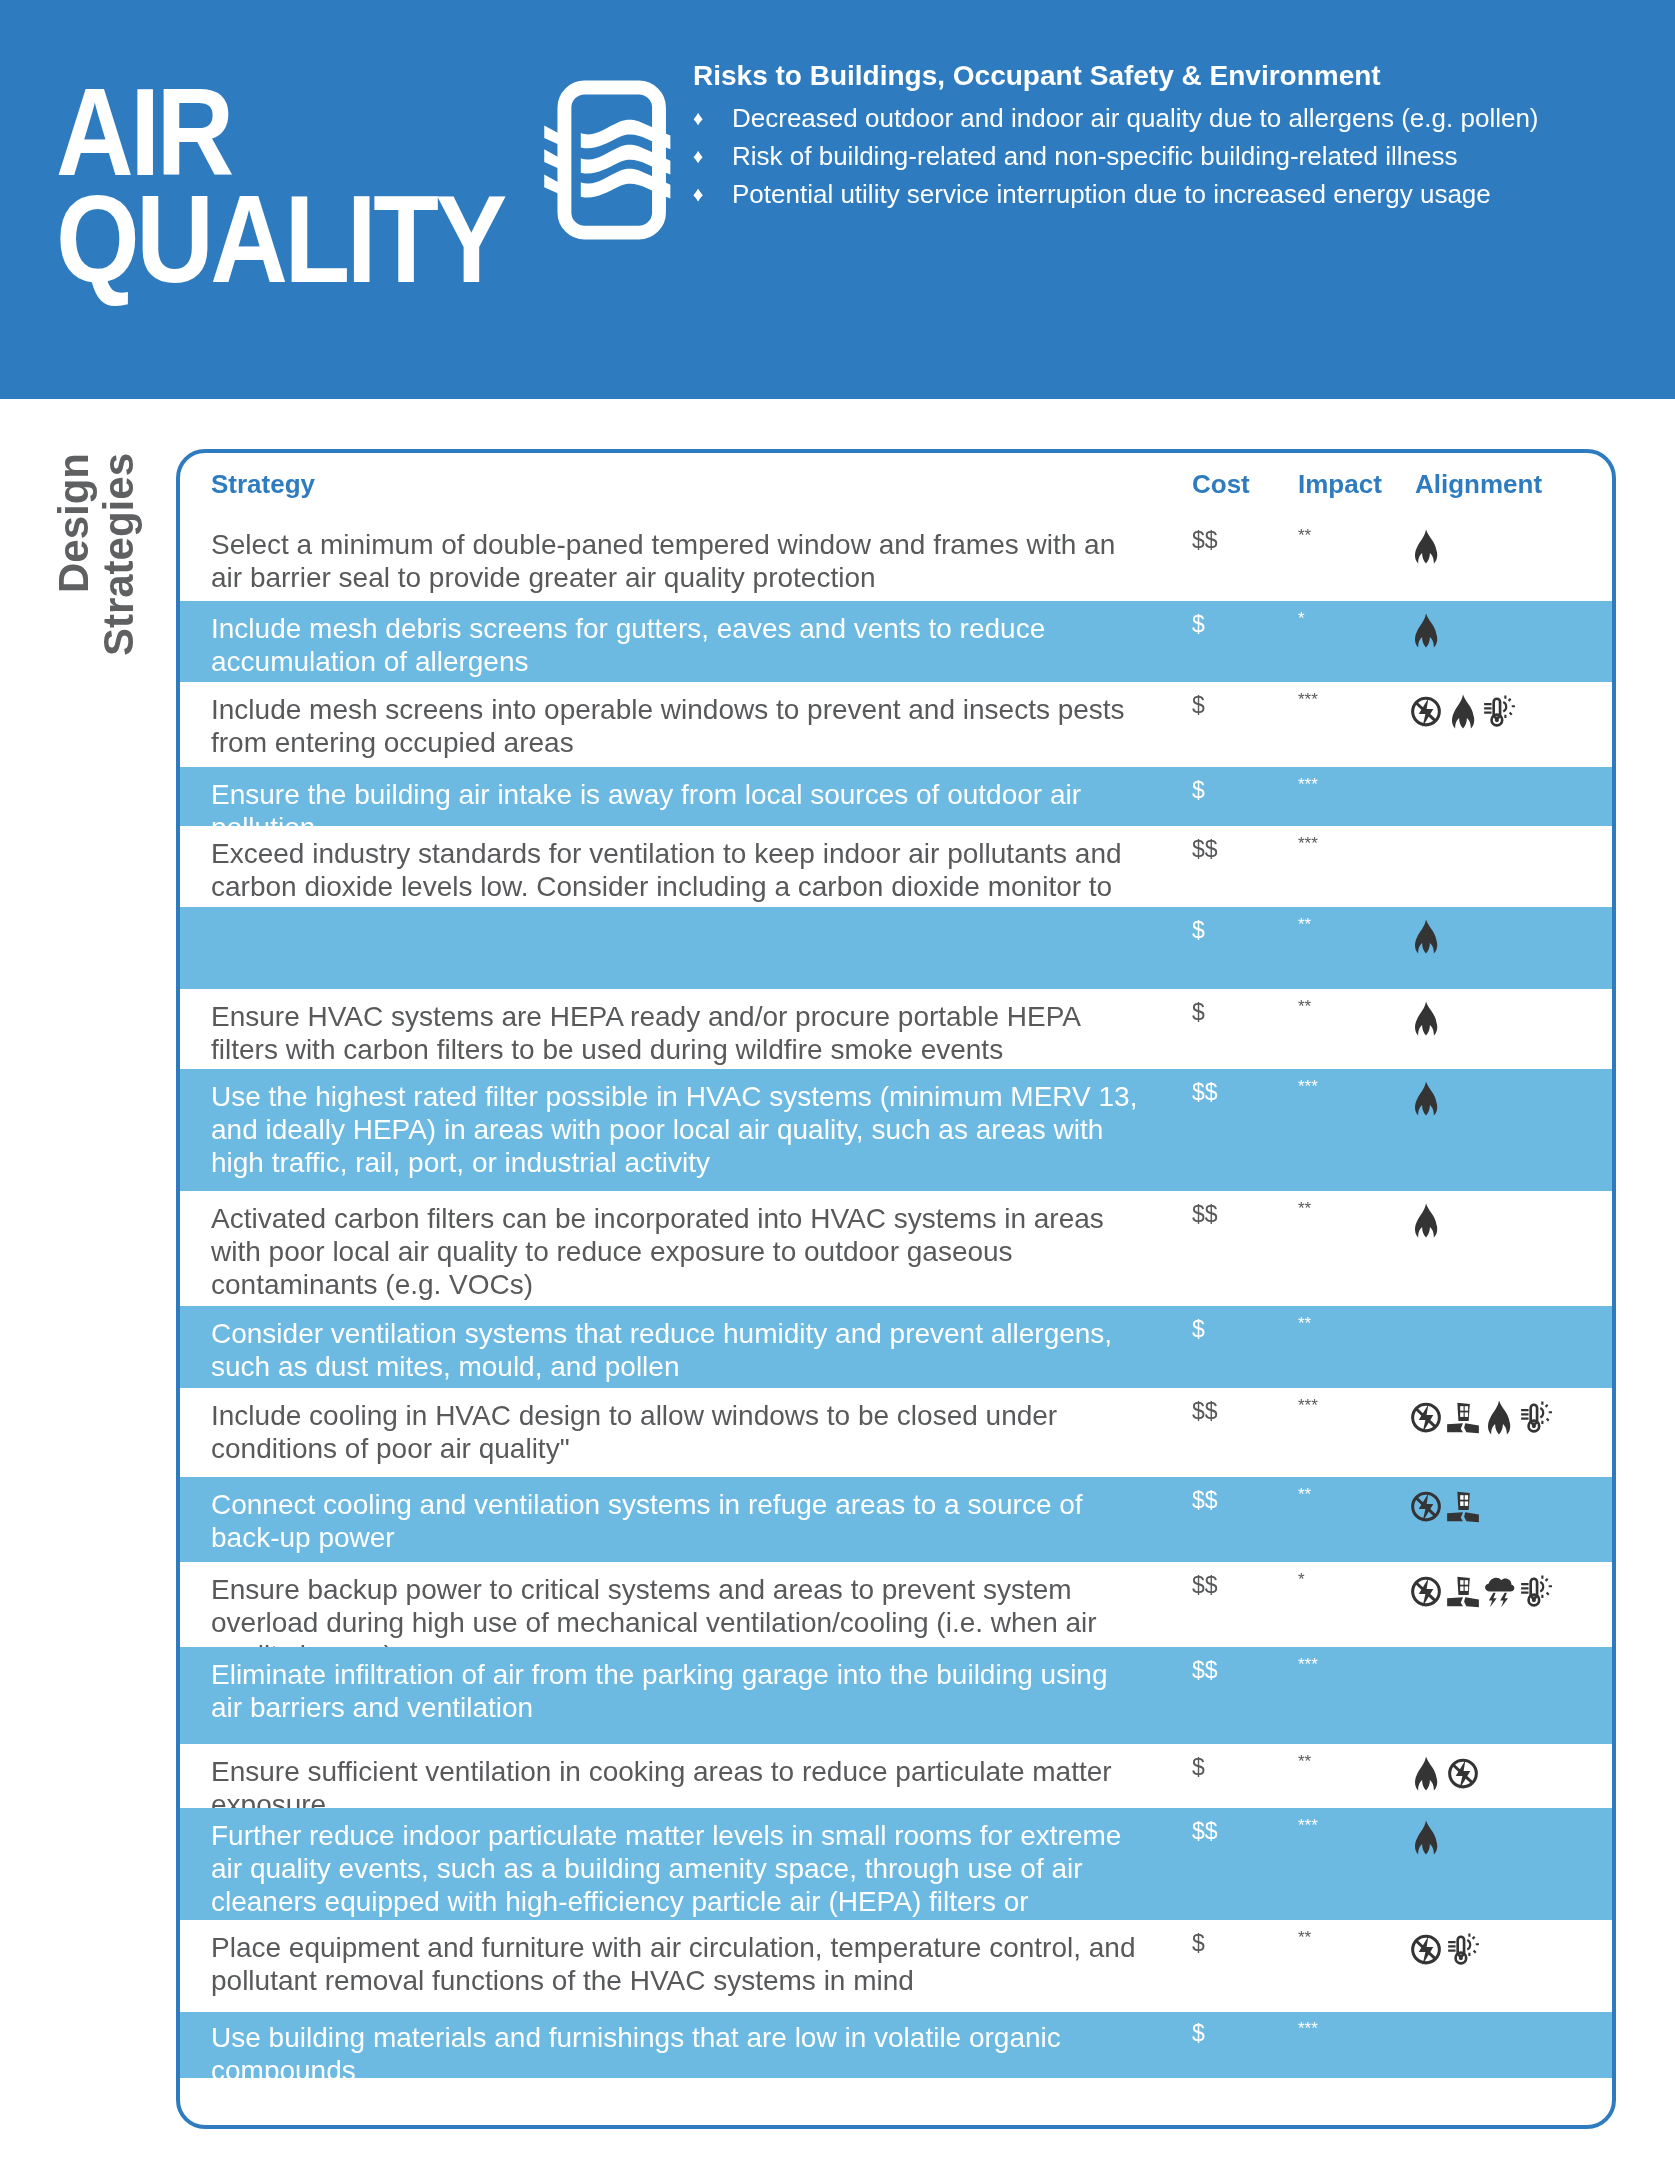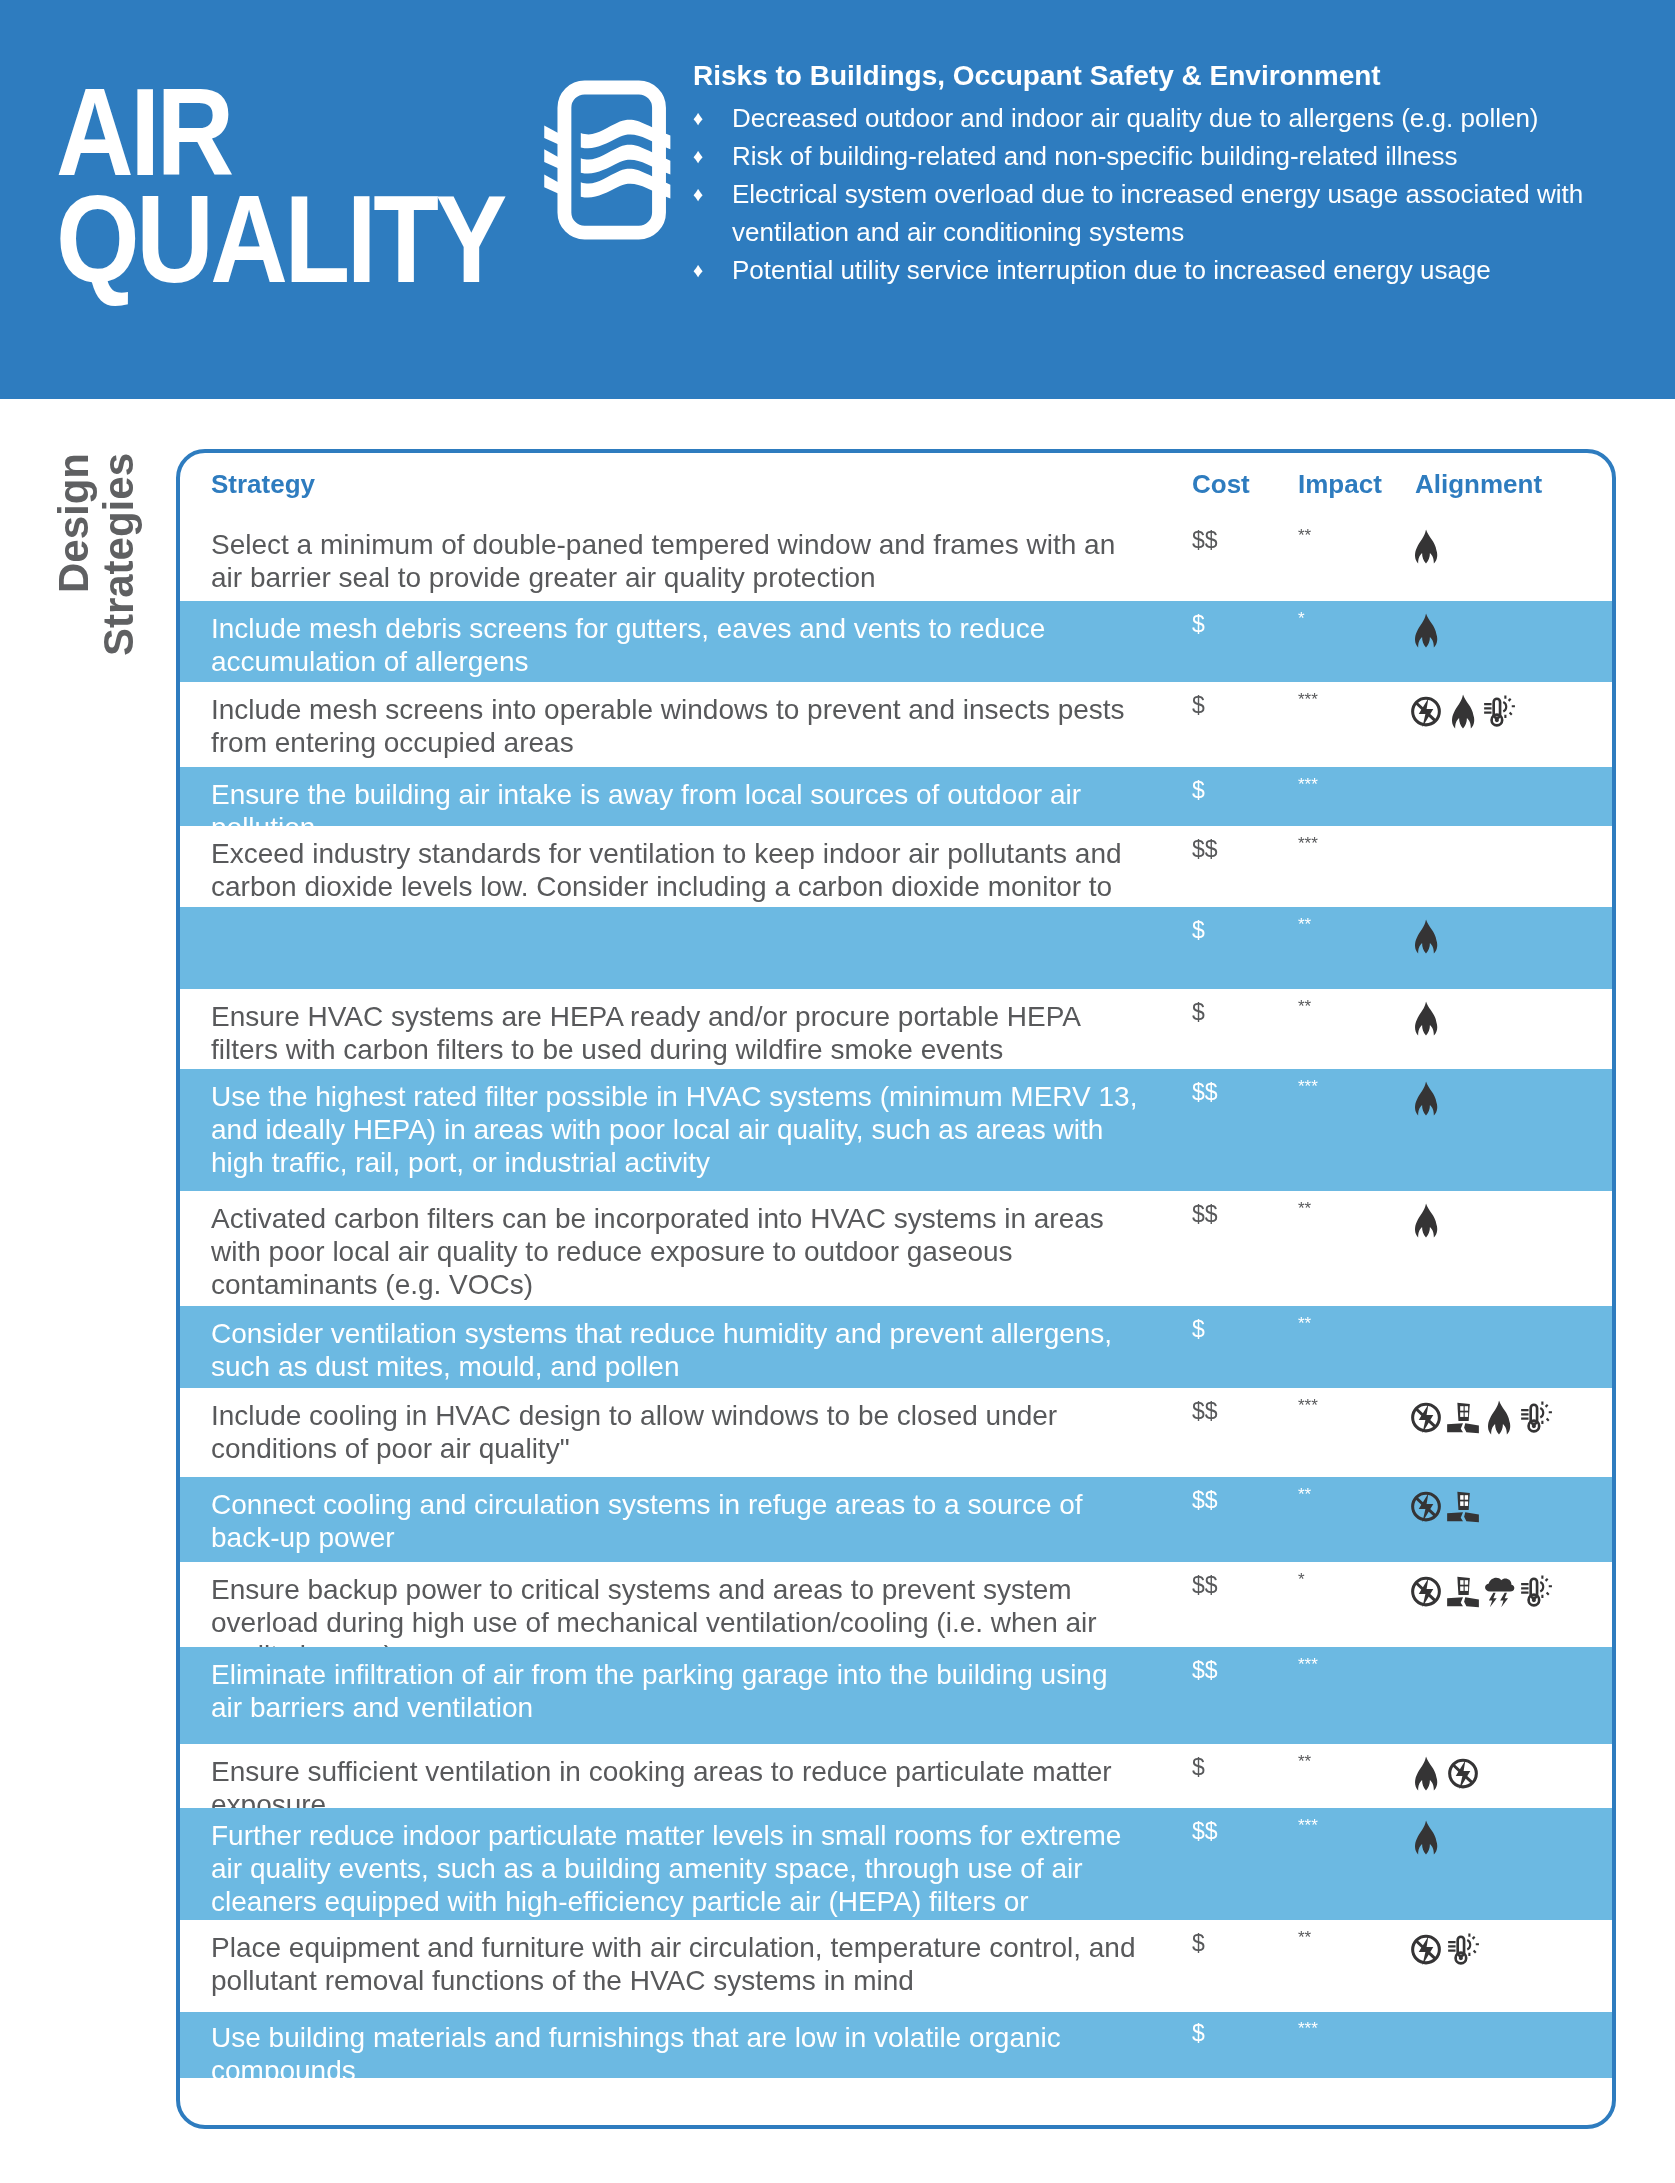--- a/index.html
+++ b/index.html
@@ -50,21 +50,21 @@
         <path d="M98 162 C120 170 135 155 160 144 C185 134 200 150 240 166 L240 188 C200 172 185 158 160 168 C135 180 120 190 98 185 Z"></path>
         <path d="M98 200 C120 208 135 193 160 182 C185 172 200 188 240 204 L240 226 C200 210 185 196 160 206 C135 218 120 228 98 223 Z"></path>
       </g>
     </svg>
   </div>
   <div class="risks">
     <h2>Risks to Buildings, Occupant Safety &amp; Environment</h2>
     <ul>
       <li><span class="bullet">♦</span><span>Decreased outdoor and indoor air quality due to allergens (e.g. pollen)</span></li>
       <li><span class="bullet">♦</span><span>Risk of building-related and non-specific building-related illness</span></li>
-      <li><span class="bullet">♦</span><span>Electrical system overload due to increased energy usage associated with ventilation and air conditioning systems</span></li>
+      <li><span class="bullet">♦</span></li>
       <li><span class="bullet">♦</span><span>Potential utility service interruption due to increased energy usage</span></li>
     </ul>
   </div>
 </div>
 
 <div class="side">
   <div class="side-text">
     <div>Design</div>
     <div>Strategies</div>
   </div>
@@ -210,21 +210,21 @@
             </svg>
           </span>
           <span class="icon">
             <svg viewBox="0 0 52 56" width="34" height="37">
               <use href="#ico-extreme-heat"></use>
             </svg>
           </span>
         </div>
       </div>
       <div class="row alt" style="height: 85px;">
-        <div class="cell-strategy" style="top:10.5px">Connect cooling and circulation systems in refuge areas to a source of back-up power</div>
+        <div class="cell-strategy" style="top:10.5px">Connect cooling and ventilation systems in refuge areas to a source of back-up power</div>
         <div class="cell-cost" style="top:6.6px">$$</div>
         <div class="cell-impact" style="top:5.3px">**</div>
         <div class="cell-align" style="top:10.5px">
           <span class="icon">
             <svg viewBox="0 0 52 56" width="34" height="37">
               <use href="#ico-power-outage"></use>
             </svg>
           </span>
           <span class="icon">
             <svg viewBox="0 0 52 56" width="34" height="37">

